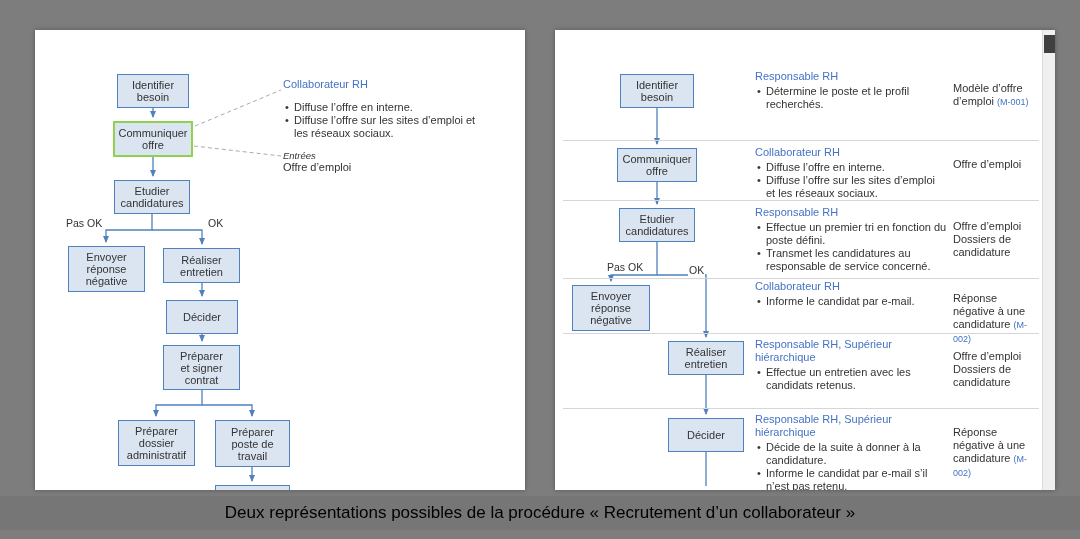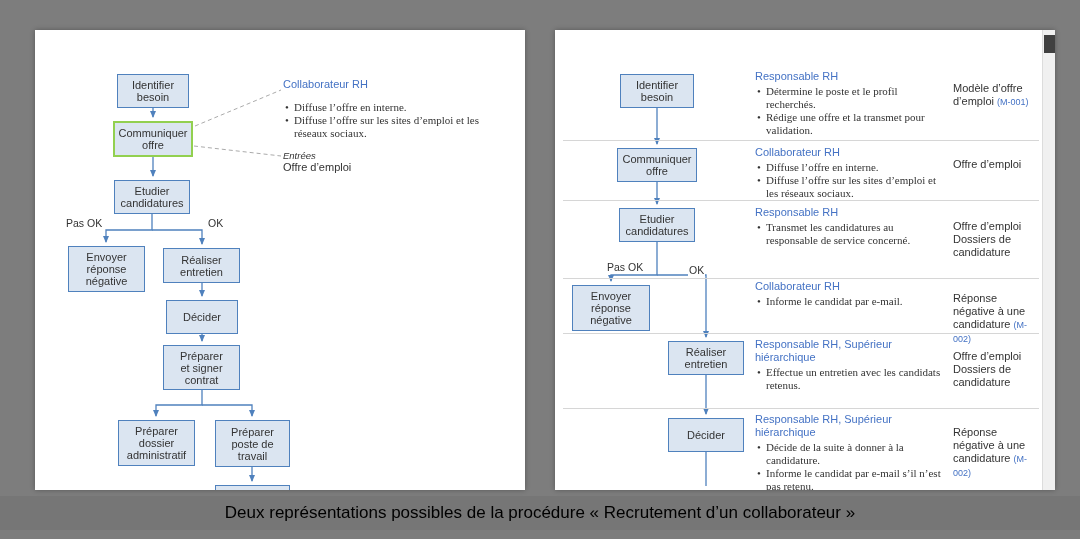--- a/index.html
+++ b/index.html
@@ -27,21 +27,21 @@
     text-align:center; padding:16px;
   }
   .fbox.green { border:2px solid #92d050; }
 
   .blabel {
     position:absolute; font-size:10.5px; color:#333;
     background:#fff; padding:0 1px; white-space:nowrap;
   }
 
   .role   { color:#4472c4; font-size:11px; line-height:13px; margin-bottom:2px; }
-  .bullet { font-size:11px; line-height:13px; color:#333; padding-left:11px; position:relative;font-family:Liberation Serif, serif; }
+  .bullet { font-size:11px; line-height:13px; color:#333; padding-left:11px; position:relative; }
   .bullet::before { content:"•"; position:absolute; left:2px; }
 
   .txtcol { position:absolute; left:200px; width:192px; }
   .doccol { position:absolute; left:398px; width:88px; font-size:11px; line-height:13px; color:#333; }
   .ref    { color:#4472c4; font-size:9px; margin-left:3px; }
 
   .sep { position:absolute; left:8px; width:476px; height:1px; background:#d6d6d6; }
 
   .annotation { position:absolute; left:248px; top:48px; width:205px; }
   .annotation .role { margin-bottom:10px; }
@@ -139,37 +139,37 @@
   <div class="fbox" style="left:17px;top:255px;width:78px;height:46px">Envoyer réponse négative</div>
   <div class="fbox" style="left:113px;top:311px;width:76px;height:34px">Réaliser entretien</div>
   <div class="fbox" style="left:113px;top:388px;width:76px;height:31px">Décider</div>
 
   <div class="blabel" style="left:51px;top:231px">Pas OK</div>
   <div class="blabel" style="left:133px;top:234px">OK</div>
 
   <div class="txtcol" style="top:40px">
     <div class="role">Responsable RH</div>
     <div class="bullet">Détermine le poste et le profil recherchés.</div>
-    <div class="bullet">Rédige une offre et la transmet pour validation.</div>
   </div>
   <div class="doccol" style="top:52px">
     <span>Modèle d’offre d’emploi</span><span class="ref">(M-001)</span>
   </div>
 
   <div class="txtcol" style="top:116px">
     <div class="role">Collaborateur RH</div>
     <div class="bullet">Diffuse l’offre en interne.</div>
     <div class="bullet">Diffuse l’offre sur les sites d’emploi et les réseaux sociaux.</div>
   </div>
   <div class="doccol" style="top:128px">
     <div>Offre d’emploi</div>
   </div>
 
   <div class="txtcol" style="top:176px">
     <div class="role">Responsable RH</div>
+    <div class="bullet">Effectue un premier tri en fonction du poste défini.</div>
     <div class="bullet">Transmet les candidatures au responsable de service concerné.</div>
   </div>
   <div class="doccol" style="top:190px">
     <div>Offre d’emploi</div>
     <div>Dossiers de candidature</div>
   </div>
 
   <div class="txtcol" style="top:250px">
     <div class="role">Collaborateur RH</div>
     <div class="bullet">Informe le candidat par e-mail.</div>

